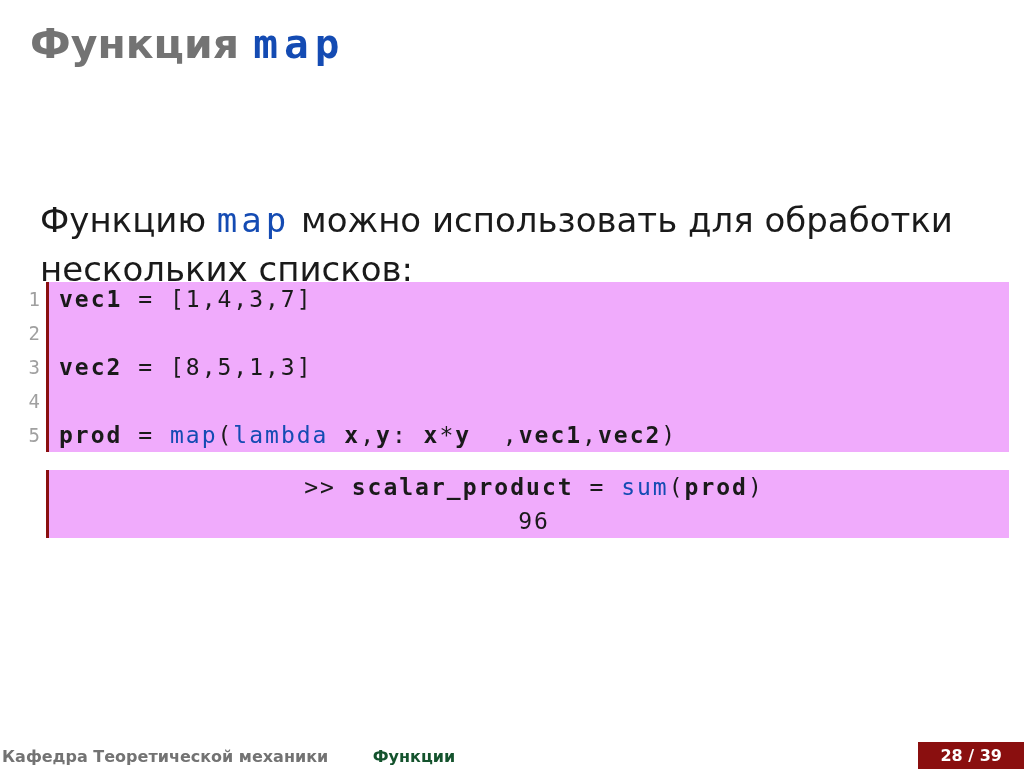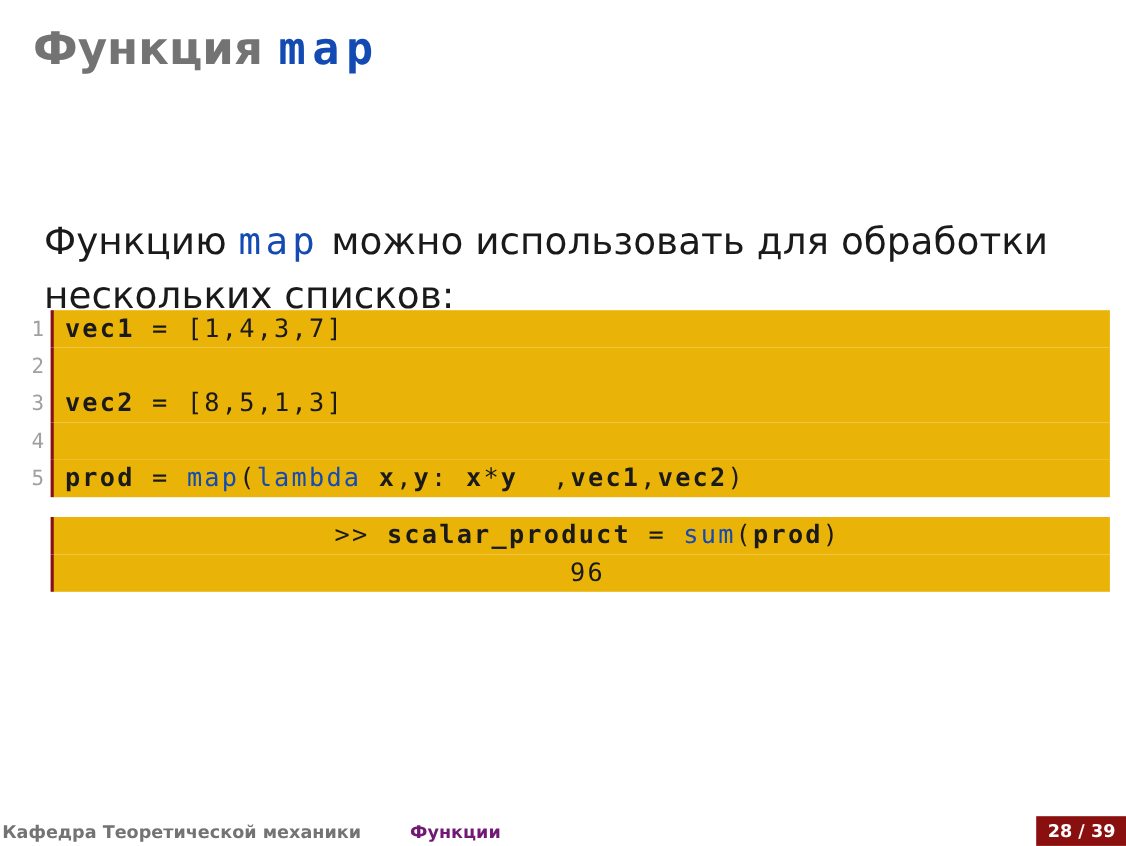--- a/index.html
+++ b/index.html
@@ -13,37 +13,37 @@
 
   
   .para { position: absolute; left: 40px; top: 196px; width: 940px; font-size: 34px; color: #1a1a1a; line-height: 1.45; }
   .para .inl { color: #144bb3; font-family: "DejaVu Sans Mono", "Consolas", monospace; letter-spacing: 4px; }
 
   
   .code1-wrap { position: absolute; left: 15px; top: 282px; width: 994px; }
   .code-row { display: flex; font-family: "DejaVu Sans Mono", "Consolas", monospace; font-size: 23px; line-height: 34px; }
   .gutter { width: 25px; text-align: right; color: #a0a0a0; padding-right: 0px; font-size: 19px; }
   .gutter-border { width: 3px; background: #8a0f0f; margin-left: 6px; }
-  .code-cell { flex: 1; background: #eab308; padding-left: 10px; white-space: pre; letter-spacing: 2px; }
+  .code-cell { flex: 1; background: #f0abfc; padding-left: 10px; white-space: pre; letter-spacing: 2px; }
   .code-row.blank .code-cell { }
 
   
   .code2-wrap { position: absolute; left: 15px; top: 470px; width: 994px; text-align: center; }
   .code2-wrap .gutter { color: transparent; }
 
   
   .tk-bold { font-weight: 700; color: #1a1a1a; }
   .tk-plain { color: #1a1a1a; }
   .tk-blue { color: #144bb3; }
 
   
   .footer { position: absolute; left: 0; bottom: 0; width: 1024px; height: 28px; background: #fff; }
   .f-left { position: absolute; left: 2px; bottom: 3px; font-size: 16px; font-weight: 700; color: #737373; }
-  .f-center { position: absolute; width: 828px; text-align: center; bottom: 3px; font-size: 16px; font-weight: 700; color: #701a75; }
-  .f-right { position: absolute; right: 0; bottom: 0; background: #8a0f0f; color: #fff; font-size: 16px; font-weight: 700; padding: 4px 10px; }
+  .f-center { position: absolute; width: 828px; text-align: center; bottom: 3px; font-size: 16px; font-weight: 700; color: #14532d; }
+  .f-right { position: absolute; right: 0; bottom: 0; background: #8a0f0f; color: #fff; font-size: 16px; font-weight: 700; padding: 4px 22px; }
 </style>
 </head>
 <body>
 
 <div class="slide">
 
   <div class="title">
     <span class="t1">Функция</span>
     <span> </span>
     <span class="t2">map</span>

